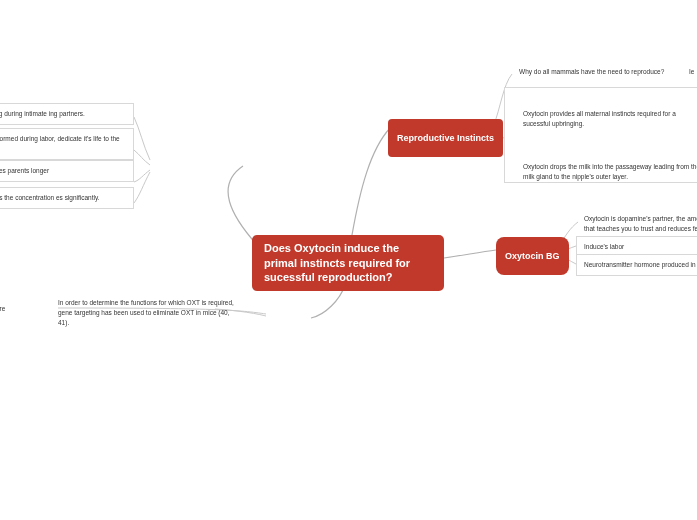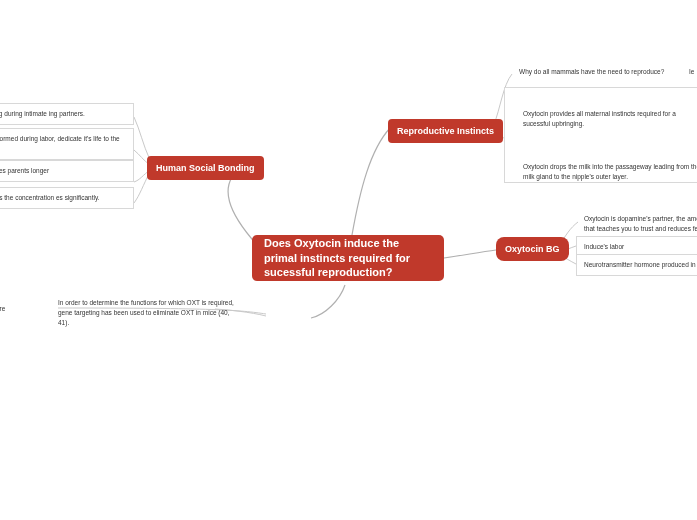--- a/index.html
+++ b/index.html
@@ -35,31 +35,31 @@
     background: #c0392b;
     color: #ffffff;
     border-radius: 5px;
     font-weight: bold;
     font-size: 11px;
     line-height: 1.35;
     padding: 10px 12px;
     left: 252px;
     top: 235px;
     width: 192px;
-    height: 46px;
+    height: 56px;
     display: flex;
     align-items: center;
   }
   .branch {
     background: #c0392b;
     color: #ffffff;
     border-radius: 4px;
     font-weight: bold;
     font-size: 9px;
-    padding: 7px 9px;
+    padding: 14px 9px;
     display: flex;
     align-items: center;
     justify-content: center;
     white-space: nowrap;
   }
   .leafbox {
     border: 1px solid #d8d8d8;
     background: #ffffff;
     font-size: 6.5px;
     color: #333333;
@@ -114,23 +114,20 @@
   </svg>
 
   <div class="node central">
     <span>Does Oxytocin induce the primal instincts required for sucessful reproduction?</span>
   </div>
 
   <div class="node branch" style="left:388px; top:119px;">
     <span>Reproductive Instincts</span>
   </div>
 
-  <div class="node branch" style="left:147px; top:156px;">
-    <span>Human Social Bonding</span>
-  </div>
 
   <div class="node branch" style="left:496px; top:237px;border-radius:8px;">
     <span>Oxytocin BG</span>
   </div>
 
 
   <div class="node leafplain" style="left:519px; top:67px; width:170px;">
     <span>Why do all mammals have the need to reproduce?</span>
   </div>
   <div class="node leafplain" style="left:689px; top:67px; width:30px;">

